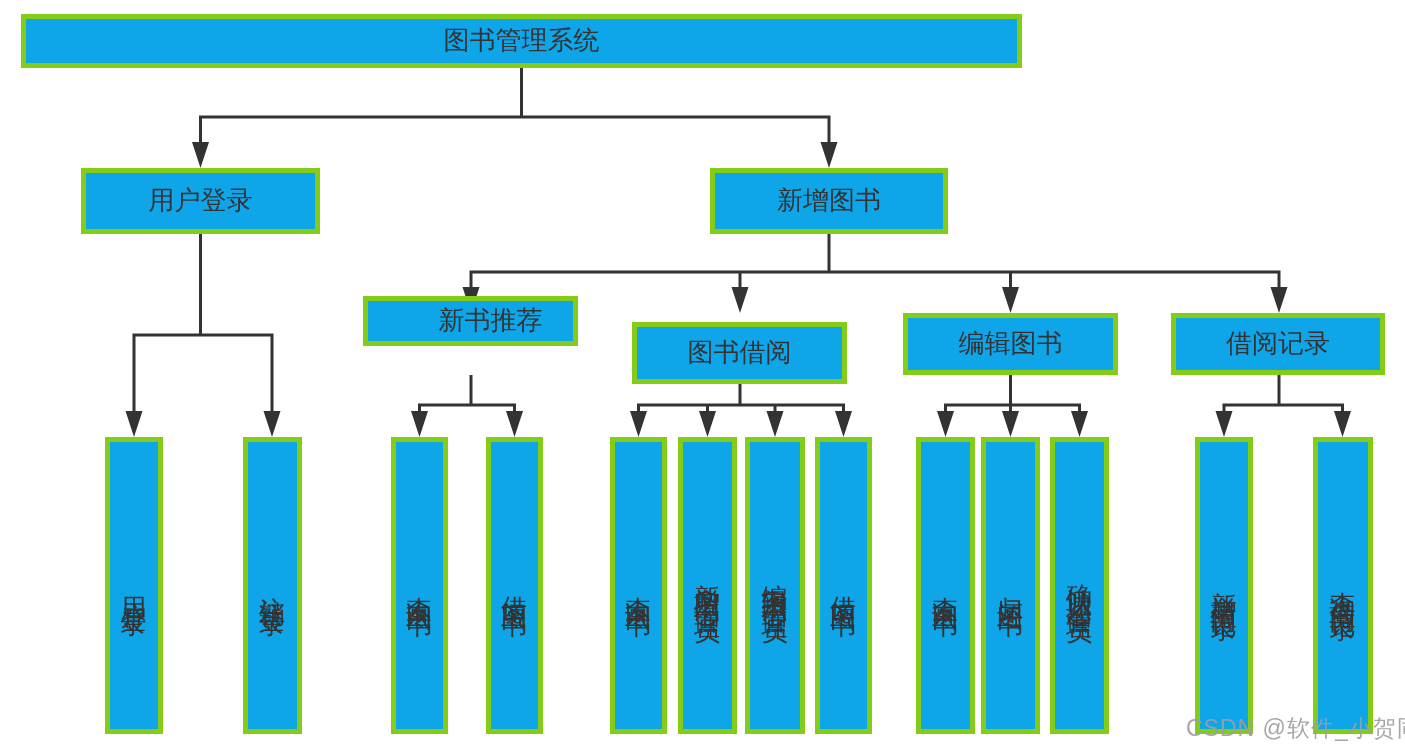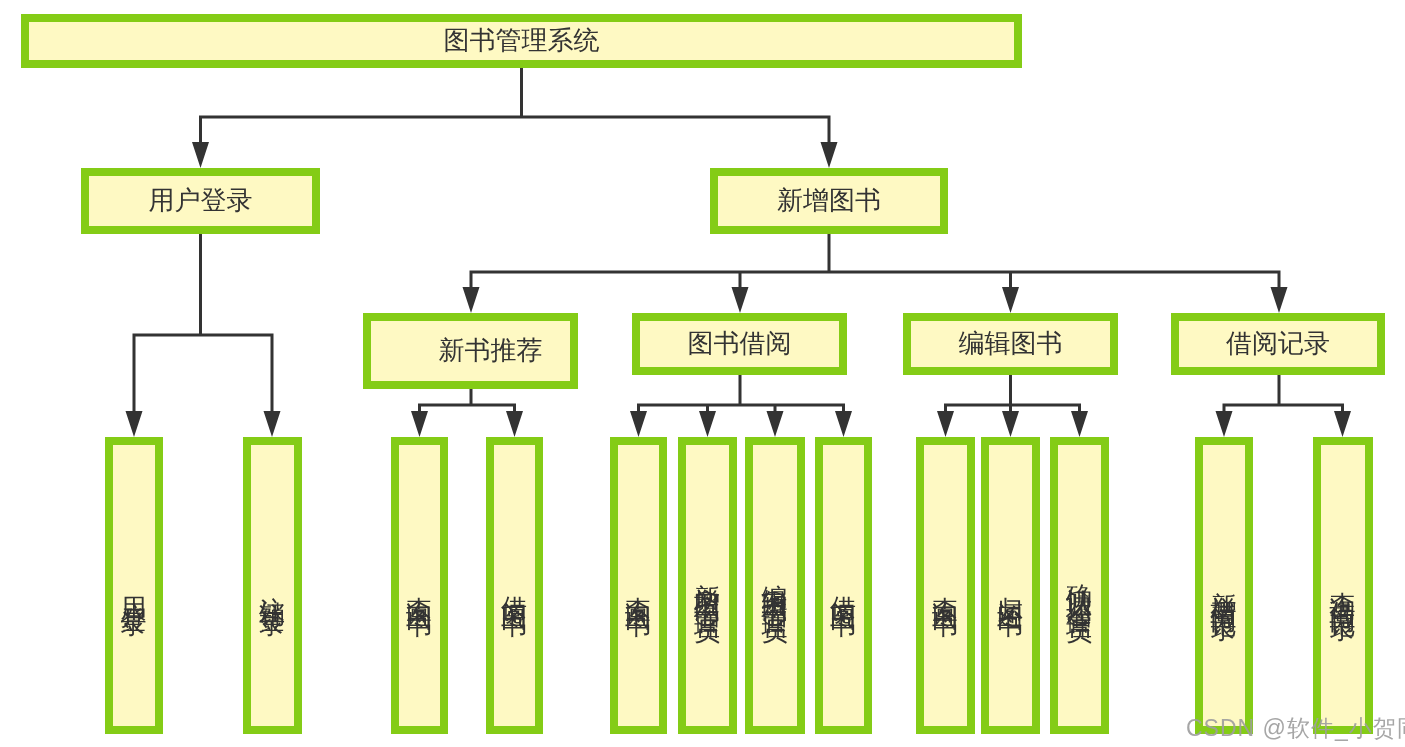--- a/index.html
+++ b/index.html
@@ -17,22 +17,22 @@
   }
   .wires {
     position: absolute;
     left: 0;
     top: 0;
     z-index: 1;
   }
   .node {
     position: absolute;
     box-sizing: border-box;
-    border: 8px solid #84cc16;
-    background: #fef9c3;
+    border: 5px solid #84cc16;
+    background: #0ea5e9;
     display: flex;
     align-items: center;
     justify-content: center;
     color: #333333;
     font-size: 26px;
     line-height: 1.15;
     z-index: 2;
     white-space: nowrap;
   }
   .node.leaf span {
@@ -117,24 +117,24 @@
     <span>图书管理系统</span>
   </div>
 
   <div class="node" style="left:81px; top:168px; width:239px; height:66px;">
     <span>用户登录</span>
   </div>
   <div class="node" style="left:710px; top:168px; width:238px; height:66px;">
     <span>新增图书</span>
   </div>
 
-  <div class="node" style="left:363px; top:313px; width:215px; height:76px;padding-left:40px;">
+  <div class="node" style="left:363px; top:296px; width:215px; height:50px;padding-left:40px;">
     <span>新书推荐</span>
   </div>
-  <div class="node" style="left:632px; top:313px; width:215px; height:62px;">
+  <div class="node" style="left:632px; top:322px; width:215px; height:62px;">
     <span>图书借阅</span>
   </div>
   <div class="node" style="left:903px; top:313px; width:215px; height:62px;">
     <span>编辑图书</span>
   </div>
   <div class="node" style="left:1171px; top:313px; width:214px; height:62px;">
     <span>借阅记录</span>
   </div>
 
   <div class="node leaf" style="left:105px; top:437px; width:58px; height:297px;">

